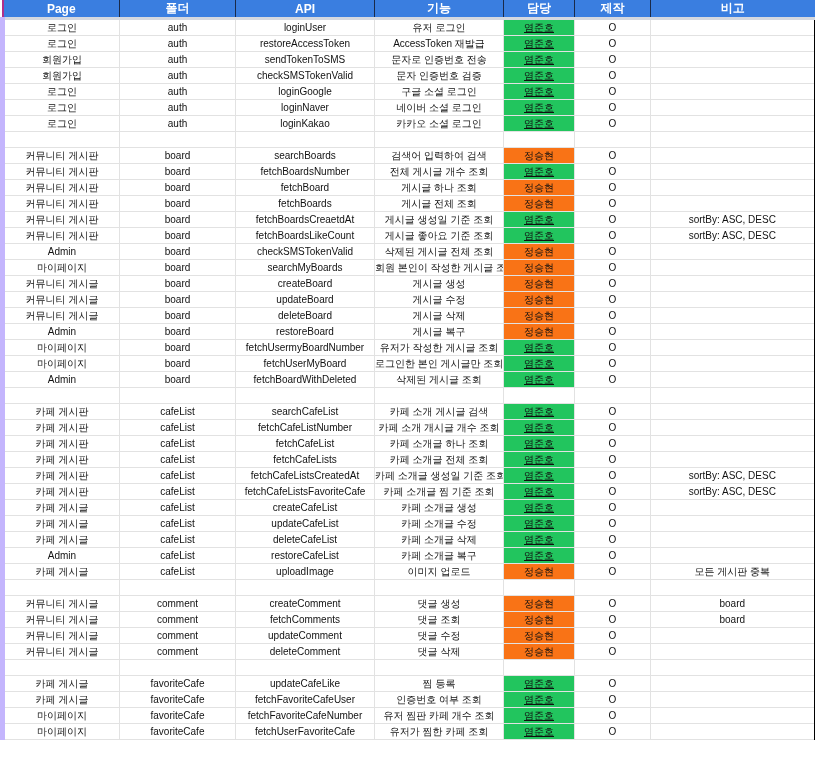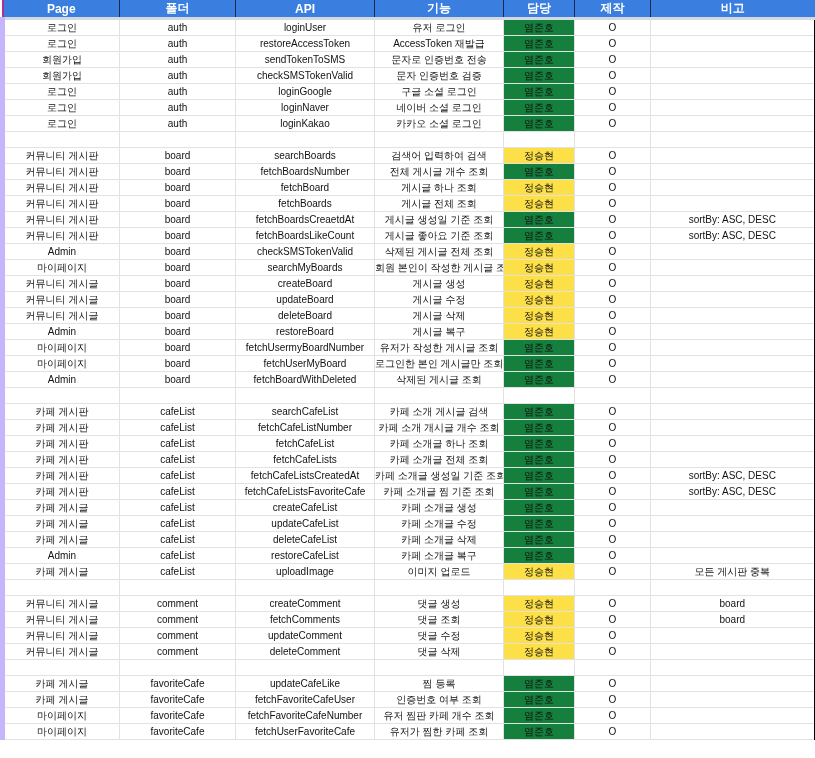--- a/index.html
+++ b/index.html
@@ -10,22 +10,22 @@
   col.c3 { width: 129px; } col.c4 { width: 71px; } col.c5 { width: 76px; } col.c6 { width: 164px; }
   th { background: #3a7ee0; color: #fff; font-weight: bold; height: 15px; padding: 0; border-left: 1px solid #1a2a4a; font-size: 12px; text-align: center; }
   th:first-child { border-left: 2px solid #b0308a; }
   thead tr { border-bottom: 3px solid #d4d8e0; }
   td { height: 15px; padding: 0; text-align: center; border-right: 1px solid #e2e2e2; border-bottom: 1px solid #e2e2e2; white-space: nowrap; overflow: hidden; }
   td:first-child { border-left: 5px solid #c4b5fd; }
   td:last-child { border-right: 2px solid #000; margin-top: 40px; }
   tr.sec-start td { border-top: 1px solid #000; }
   tr.spacer td { height: 15px; }
   tr.spacer td { border-top: 1px solid #000; }
-  td.green { background: #15803d; }
-  td.purple { background: #fde047; }
+  td.green { background: #22c55e; text-decoration: underline; }
+  td.purple { background: #f97316; }
 </style>
 </head>
 <body>
 
 <div class="sheet">
   <table>
     <colgroup>
       <col class="c0">
         <col class="c1">
         <col class="c2">

